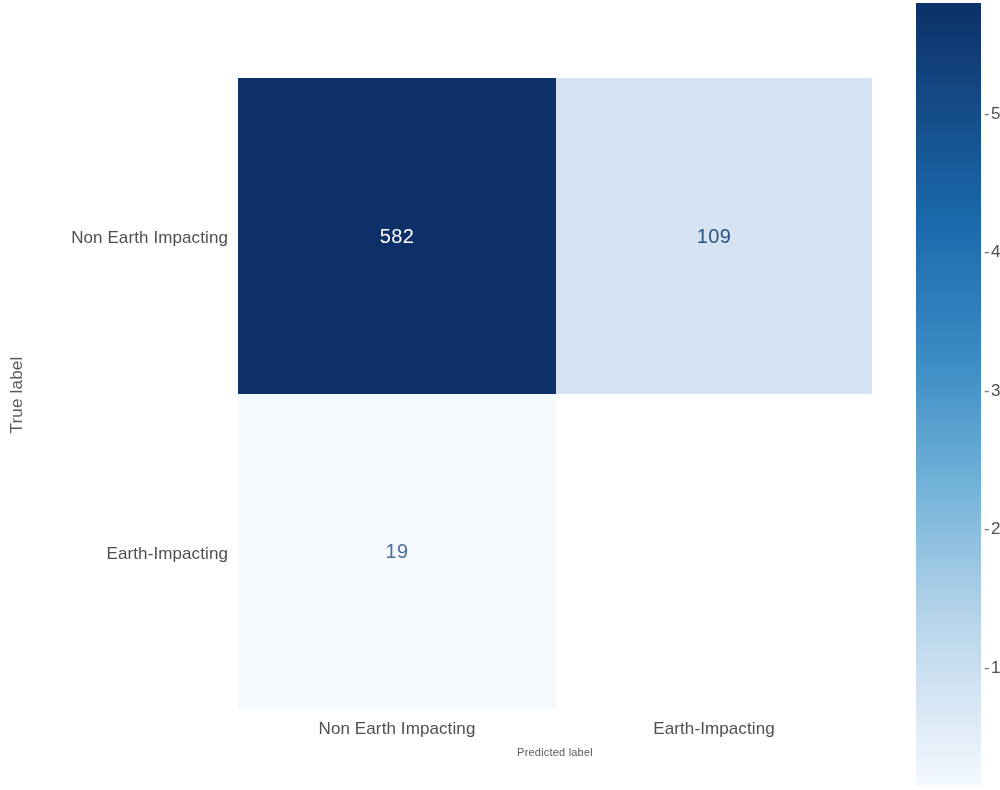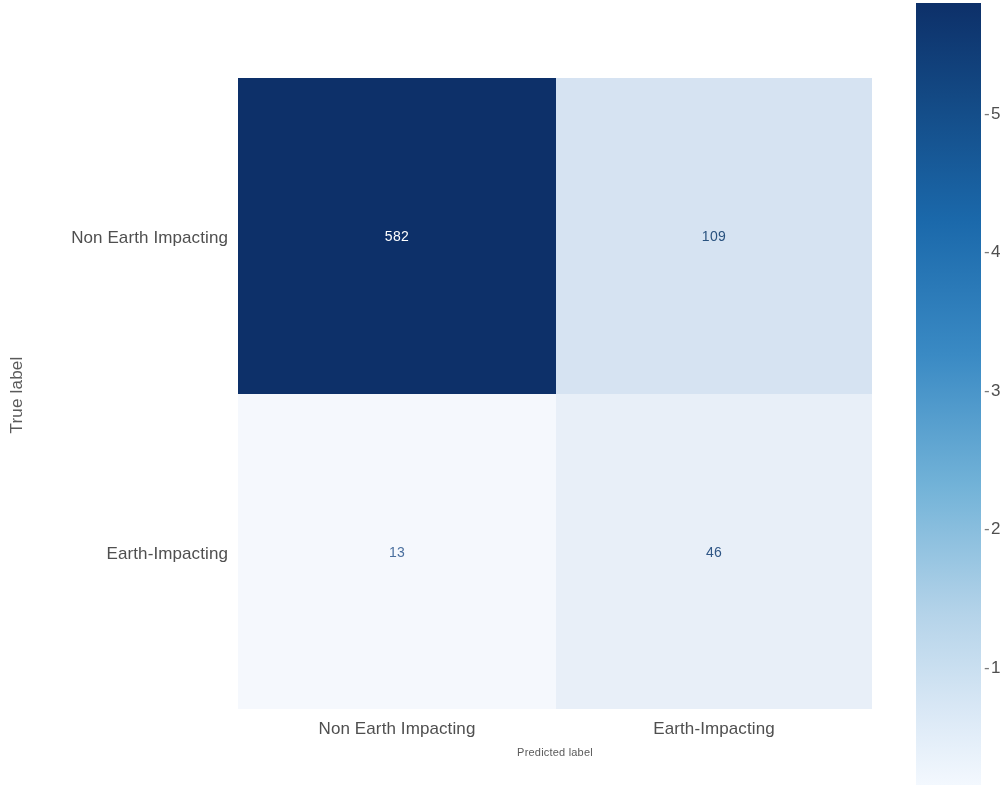--- a/index.html
+++ b/index.html
@@ -60,21 +60,21 @@
     height: 631px;
     display: grid;
     grid-template-columns: 318px 316px;
     grid-template-rows: 316px 315px;
   }
   .cell {
     position: relative;
     display: flex;
     align-items: center;
     justify-content: center;
-    font-size: 14px;
+    font-size: 20px;
     letter-spacing: .3px;
   }
 
   
   .xtick {
     position: absolute;
     top: 719px;
     font-size: 17px;
     color: #4f4f4f;
     text-align: center;
@@ -136,24 +136,21 @@
 <div class="ytick" id="ytick-1">Earth-Impacting</div>
 
 <div id="heatmap">
   <div class="cell" id="cell-0-0" style="background-color: rgb(13, 48, 105); color: rgb(255, 255, 255);">
     <span>582</span>
   </div>
   <div class="cell" id="cell-0-1" style="background-color: rgb(214, 227, 242); color: rgb(41, 82, 127);">
     <span>109</span>
   </div>
   <div class="cell" id="cell-1-0" style="background-color: rgb(245, 248, 253); color: rgb(74, 111, 158);">
-    <span>13</span>
-  </div>
-  <div class="cell" id="cell-1-1" style="background-color: rgb(232, 239, 248); color: rgb(47, 86, 134);">
-    <span>46</span>
+    <span>19</span>
   </div>
 </div>
 
 <div class="xtick" id="xtick-0">Non Earth Impacting</div>
 <div class="xtick" id="xtick-1">Earth-Impacting</div>
 
 <div id="xlabel">Predicted label</div>
 
 <div id="colorbar-wrap">
   <svg id="colorbar-gradient" width="65" height="782" viewBox="0 0 65 782" preserveAspectRatio="none">

